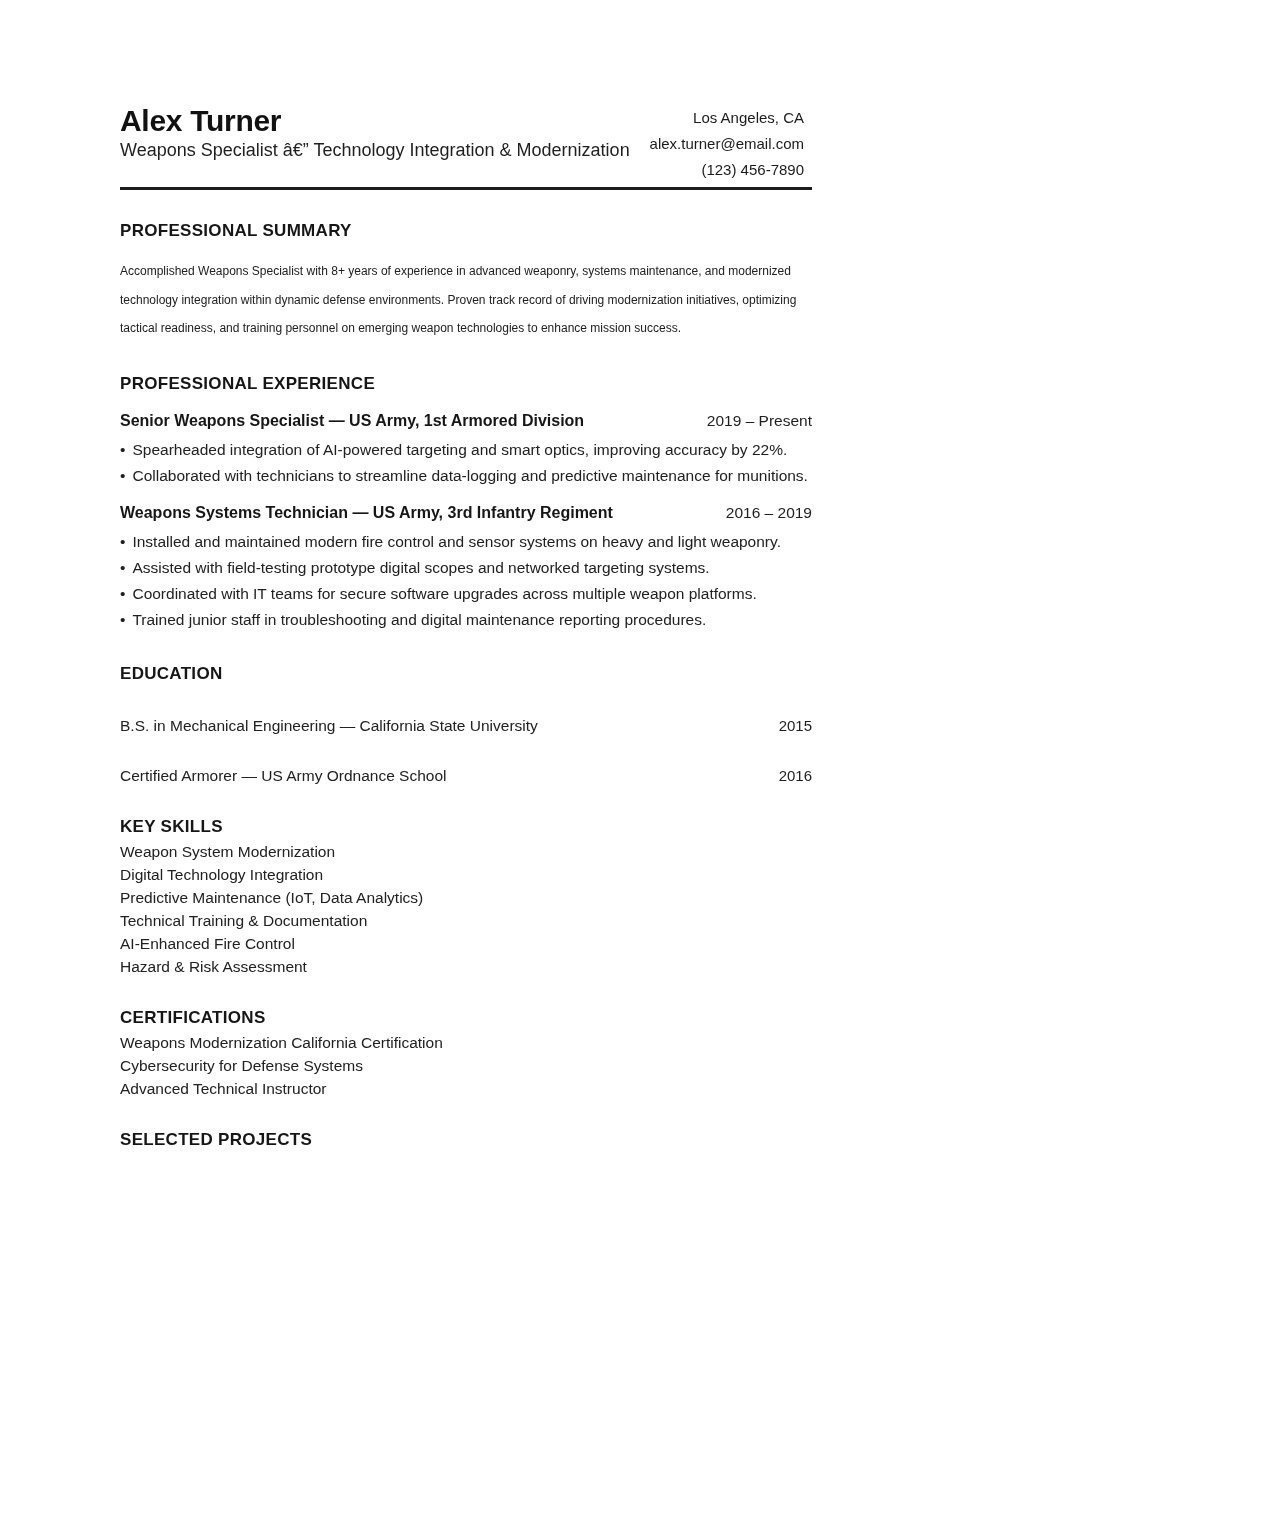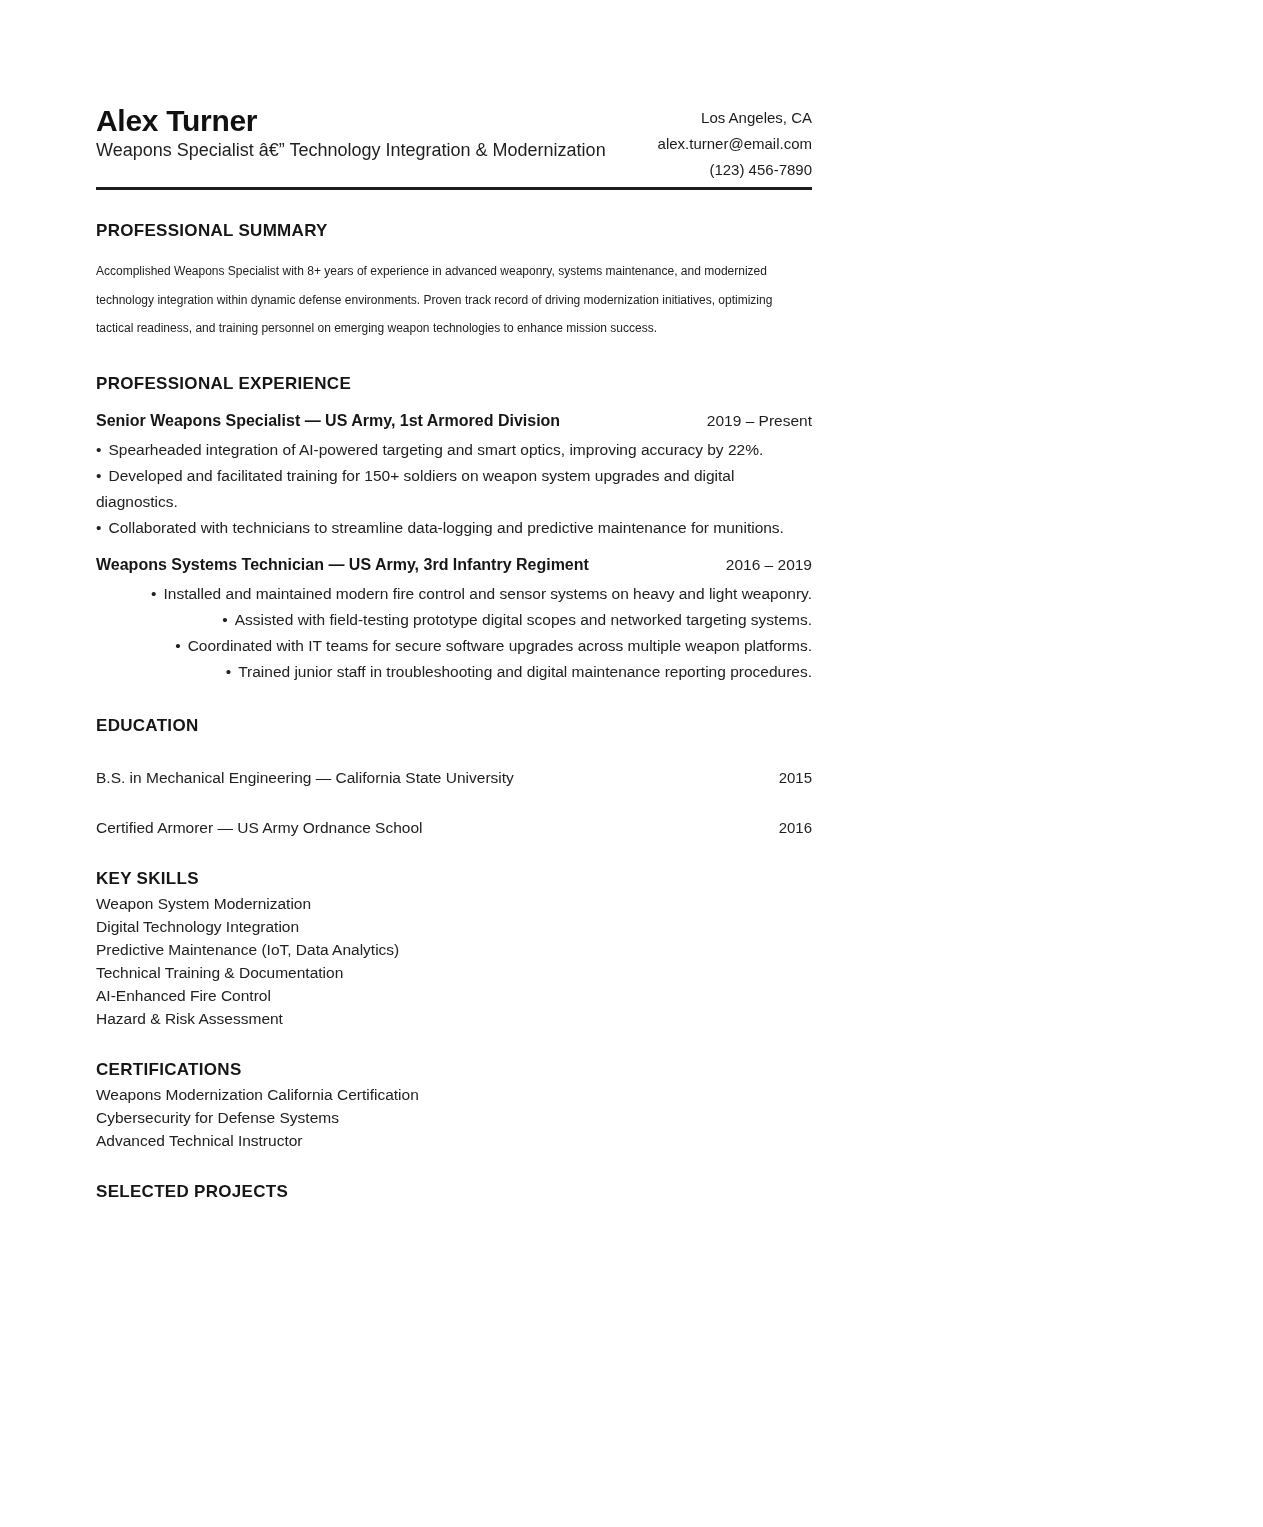--- a/index.html
+++ b/index.html
@@ -11,21 +11,21 @@
     color: #1f1f1f;
     overflow: hidden;
   }
   .viewport {
     width: 1263px;
     height: 1298px;       
     overflow: hidden;
   }
   .page {
     width: 1034px;
-    padding: 104px 222px 0 96px;
+    padding: 104px 222px 0 120px;
   }
 
   
   .header { position: relative; }
   .name {
     font-size: 30px;
     font-weight: 700;
     color: #111111;
     letter-spacing: -0.3px;
     line-height: 34px;
@@ -33,21 +33,21 @@
   .subtitle {
     margin-top: 0;
     font-size: 18px;
     font-weight: 400;
     color: #1f1f1f;
     line-height: 24px;
   }
   .contact {
     position: absolute;
     top: 1px;
-    right: 0;
+    right: 8px;
     text-align: right;
     font-size: 15px;
     line-height: 26px;
     color: #1b1b1b;
   }
   .rule {
     border: none;
     height: 3px;
     background: #1d1d1d;
     margin-top: 25px;
@@ -64,21 +64,21 @@
   }
   .summary-text {
     margin-top: 14px;
     font-size: 12px;
     line-height: 28.5px;
     color: #212121;
   }
 
   
   .job { margin-top: 14px; }
-  .job + .job { margin-top: 13px; text-align: right; }
+  .job + .job { margin-top: 13px; }
   .job-title-row {
     display: flex;
     justify-content: space-between;
     align-items: baseline;
     line-height: 22px;
   }
   .job-title { font-size: 16px; font-weight: 700; color: #161616; }
   .job-dates { font-size: 15.5px; font-weight: 400; color: #1f1f1f; white-space: nowrap; }
   .bullets { margin-top: 5px; list-style: none; }
   .bullet-line { font-size: 15.5px; line-height: 26px; color: #212121; }
@@ -129,21 +129,20 @@
     <section class="section">
       <h2 class="section-heading">PROFESSIONAL EXPERIENCE</h2>
 
       <div class="job">
         <div class="job-title-row">
           <span class="job-title">Senior Weapons Specialist — US Army, 1st Armored Division</span>
           <span class="job-dates">2019 – Present</span>
         </div>
         <ul class="bullets">
           <li class="bullet-line"><span class="bullet-marker">•</span><span>Spearheaded integration of AI-powered targeting and smart optics, improving accuracy by 22%.</span></li>
-          <li class="bullet-line"><span class="bullet-marker">•</span><span>Developed and facilitated training for 150+ soldiers on weapon system upgrades and digital diagnostics.</span></li>
           <li class="bullet-line"><span class="bullet-marker">•</span><span>Collaborated with technicians to streamline data-logging and predictive maintenance for munitions.</span></li>
         </ul>
       </div>
 
       <div class="job">
         <div class="job-title-row">
           <span class="job-title">Weapons Systems Technician — US Army, 3rd Infantry Regiment</span>
           <span class="job-dates">2016 – 2019</span>
         </div>
         <ul class="bullets">

